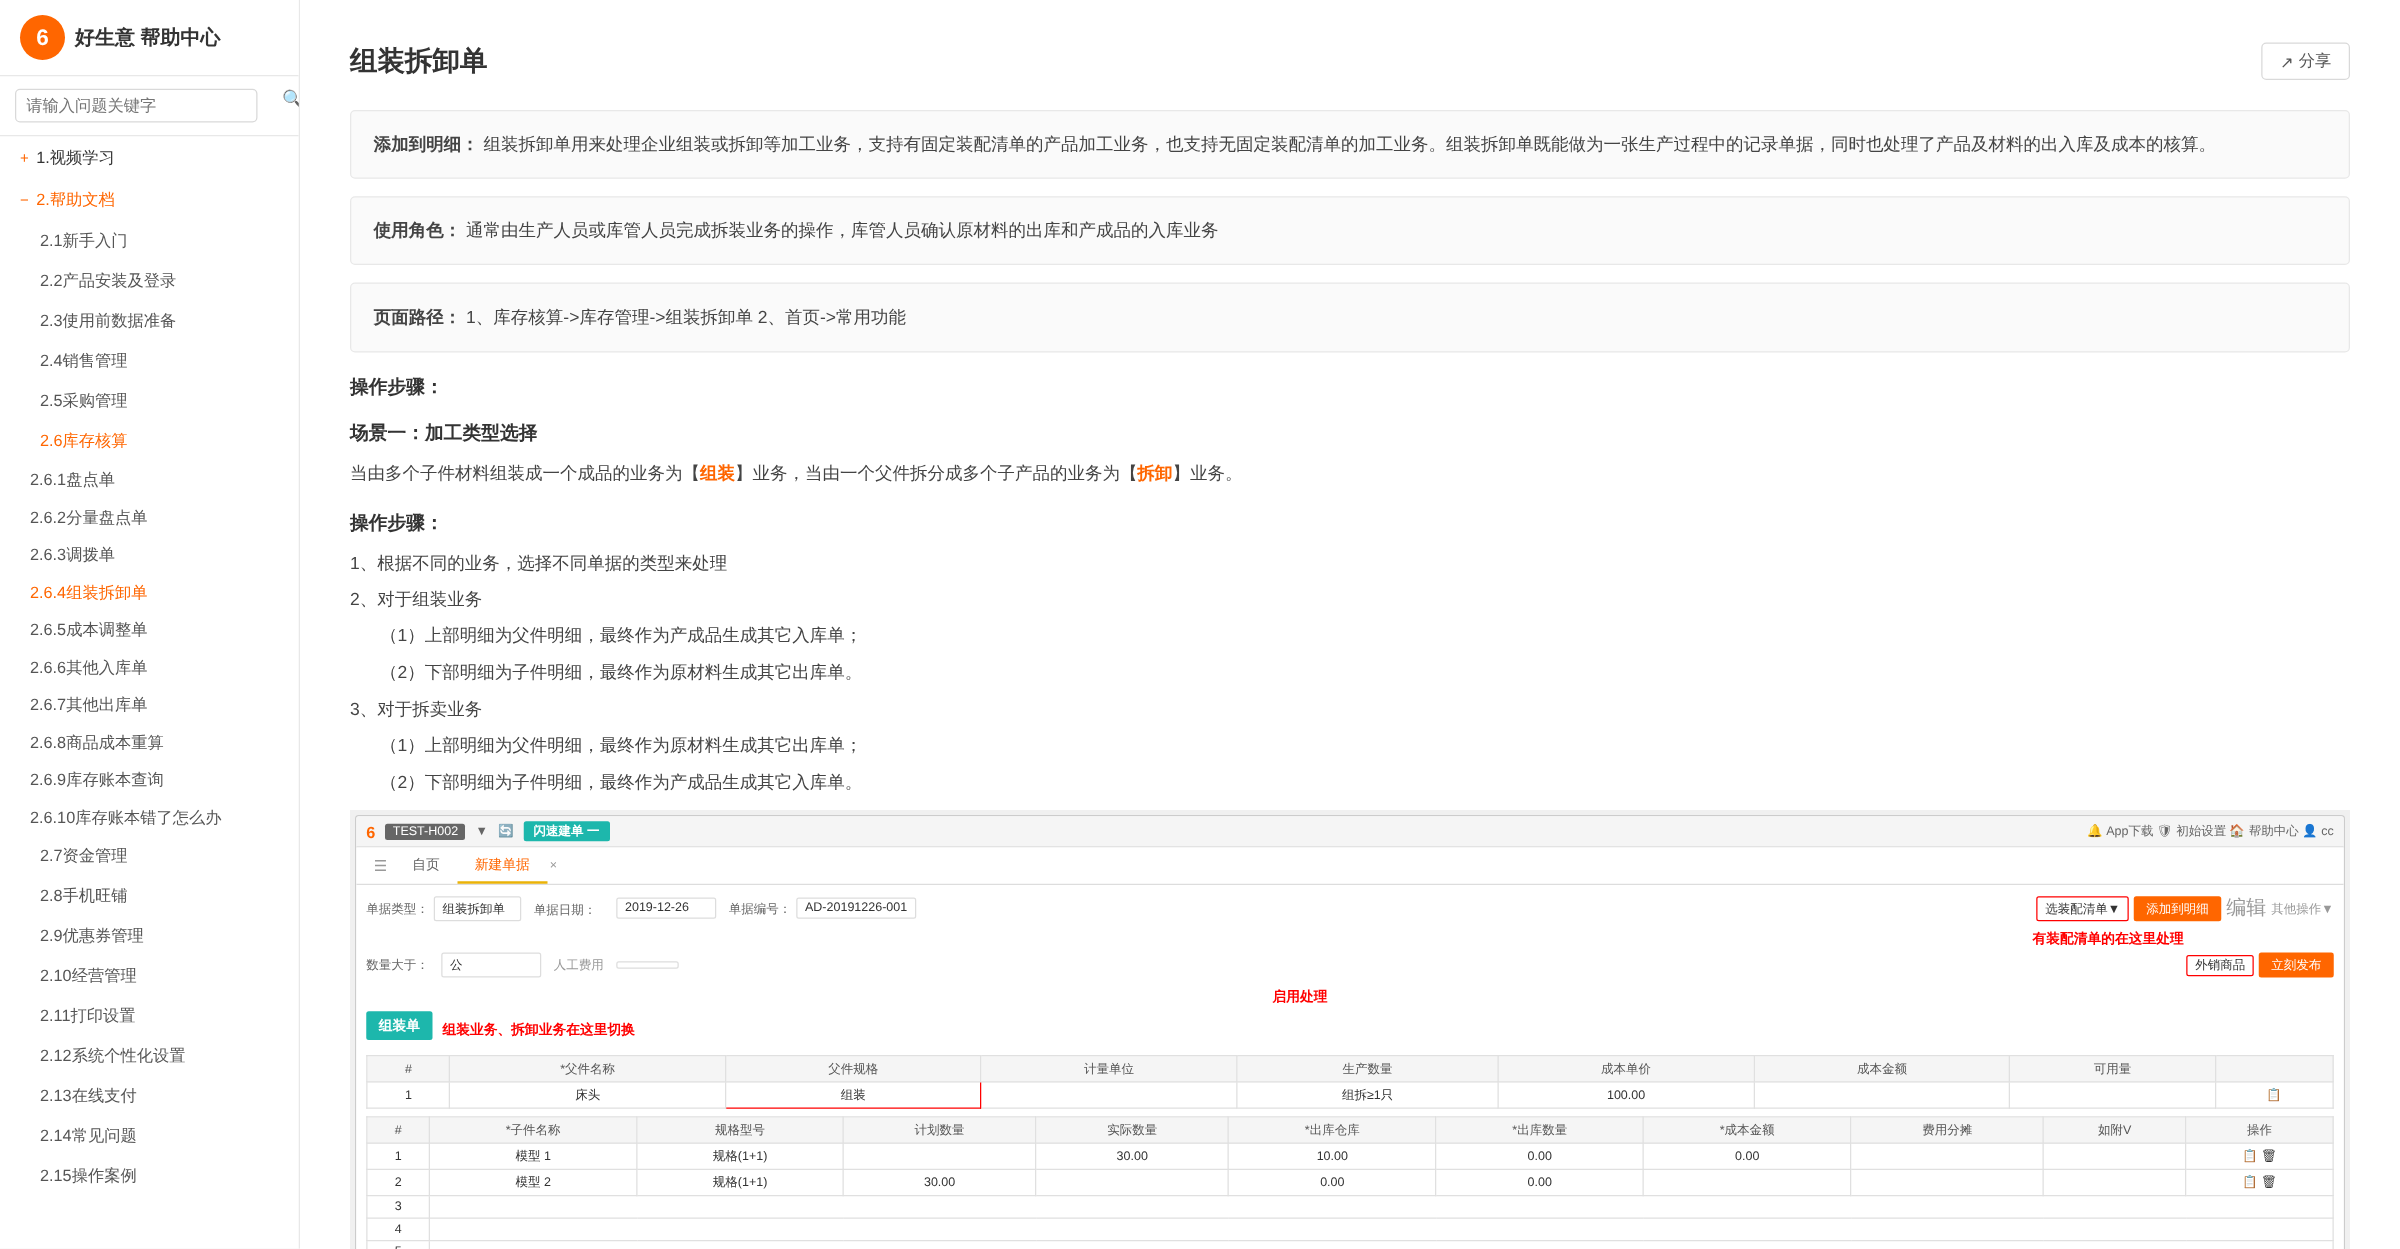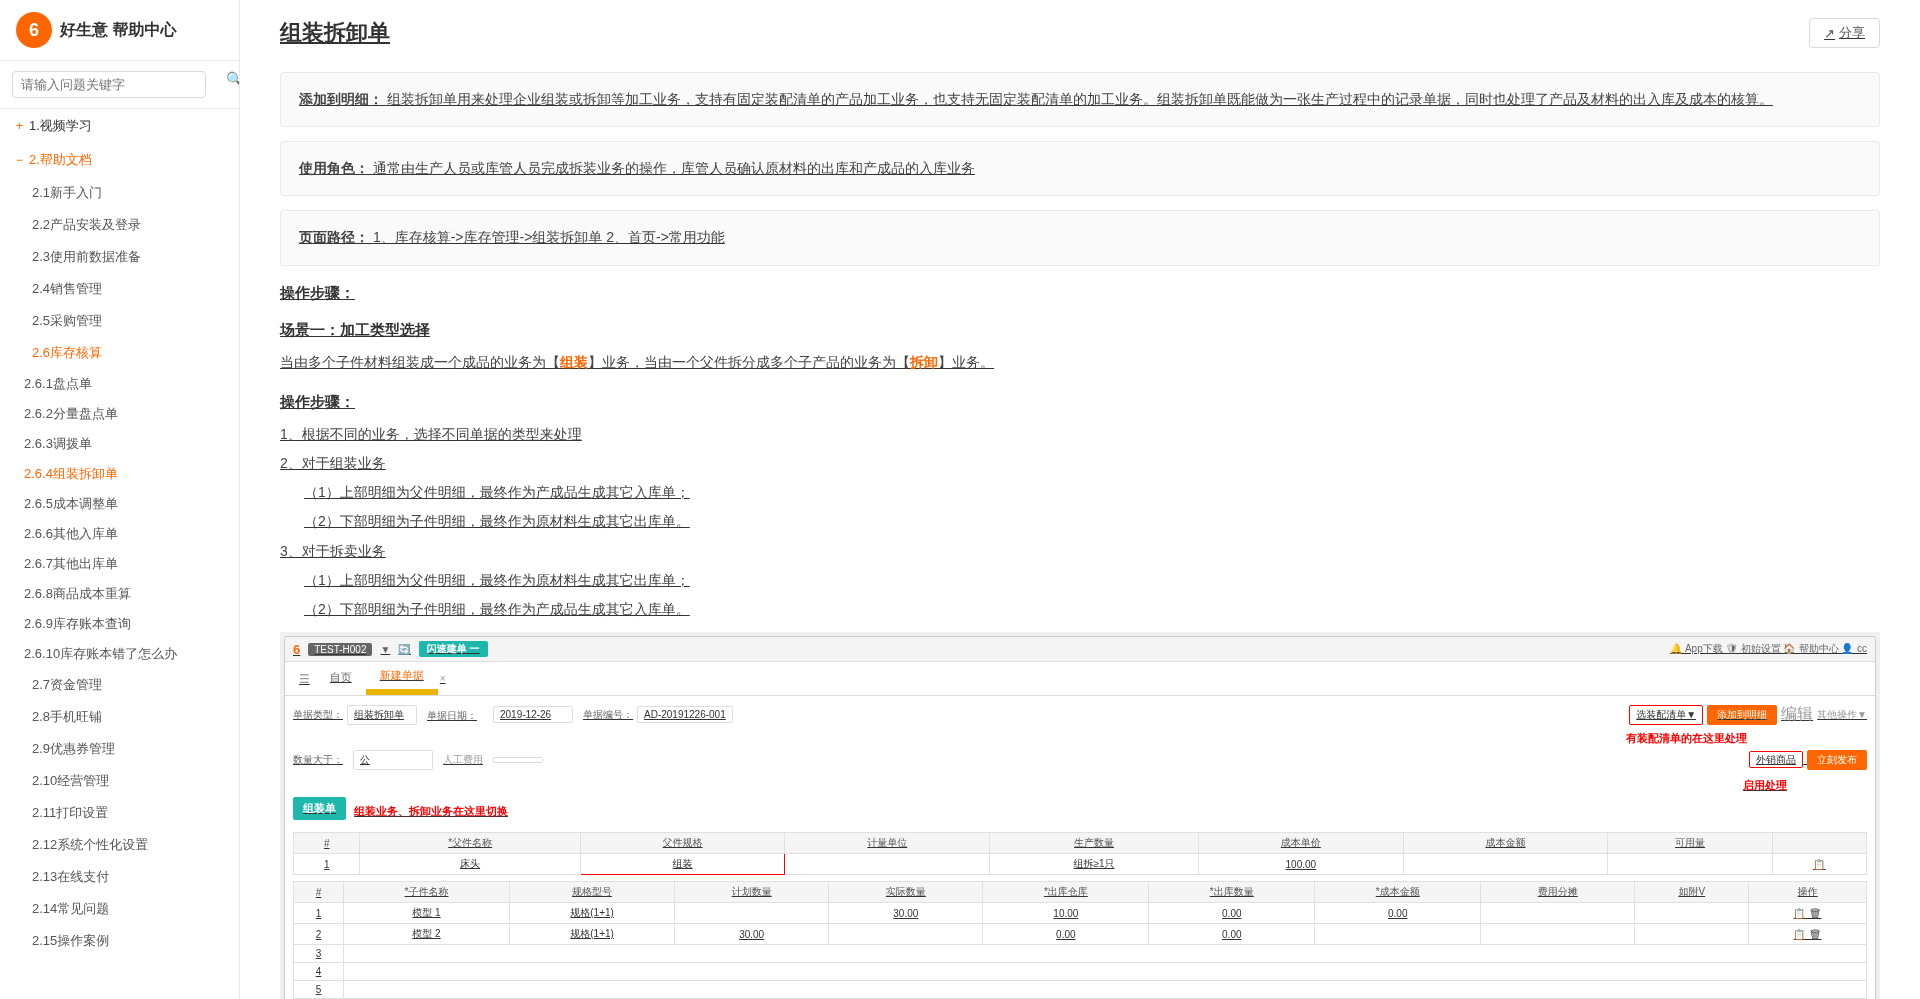--- a/index.html
+++ b/index.html
@@ -66,22 +66,21 @@
       padding: 6px 16px 6px 24px;
       font-size: 13px; color: #555; cursor: pointer;
     }
     .nav-sub-sub-item.active { color: #f60; font-weight: 500; }
 
     
     #main {
       flex: 1;
       overflow-y: auto;
       background: #fff;
-      padding: 18px 40px;
-      text-decoration: underline;
+      padding: 34px 40px;
     }
     .page-header {
       display: flex; justify-content: space-between; align-items: center;
       margin-bottom: 24px;
     }
     .page-title { font-size: 22px; font-weight: bold; color: #333; }
     .share-btn {
       border: 1px solid #d9d9d9; background: #fff; padding: 5px 14px;
       border-radius: 4px; cursor: pointer; font-size: 13px; color: #555;
       display: flex; align-items: center; gap: 4px;
@@ -108,21 +107,21 @@
     .mock-tab-bar {
       background: #fff;
       border-bottom: 1px solid #ddd;
       padding: 0 8px;
       display: flex; align-items: center; gap: 0;
     }
     .mock-tab {
       padding: 6px 14px; font-size: 11px; color: #666; cursor: pointer;
       border-bottom: 2px solid transparent;
     }
-    .mock-tab.active { color: #f60; border-bottom: 6px solid #eab308; }
+    .mock-tab.active { color: #f60; border-bottom: 2px solid #eab308; }
     .mock-content {
       padding: 8px;
       background: #fff;
     }
     .mock-form-row {
       display: flex; gap: 10px; margin-bottom: 6px; align-items: center; flex-wrap: wrap;
     }
     .mock-label { font-size: 10px; color: #666; white-space: nowrap; }
     .mock-input {
       border: 1px solid #ddd; background: #fff; padding: 2px 6px; border-radius: 2px;
@@ -314,21 +313,21 @@
           <span class="mock-input">公</span>
           <span style="font-size:10px;color:#999">人工费用</span>
           <span class="mock-input" style="min-width:50px"></span>
           <span style="flex:1"></span>
           <div style="position:relative">
             <span class="mock-input highlight" style="border:1.5px solid red;min-width:60px">外销商品</span>
             <button class="mock-btn" style="font-size:10px">立刻发布</button>
           </div>
         </div>
 
-        <div style="text-align:right;margin-right:80px;margin-bottom:4px">
+        <div style="text-align:center;margin-right:80px;margin-bottom:4px">
           <span style="color:red;font-size:11px;font-weight:bold">启用处理</span>
         </div>
 
         <div style="display:flex;align-items:center;gap:8px;margin-bottom:6px">
           <span class="mock-section-bar">组装单</span>
           <span style="color:red;font-size:11px;font-weight:bold">组装业务、拆卸业务在这里切换</span>
         </div>
 
         <table class="mock-table">
           <thead>

